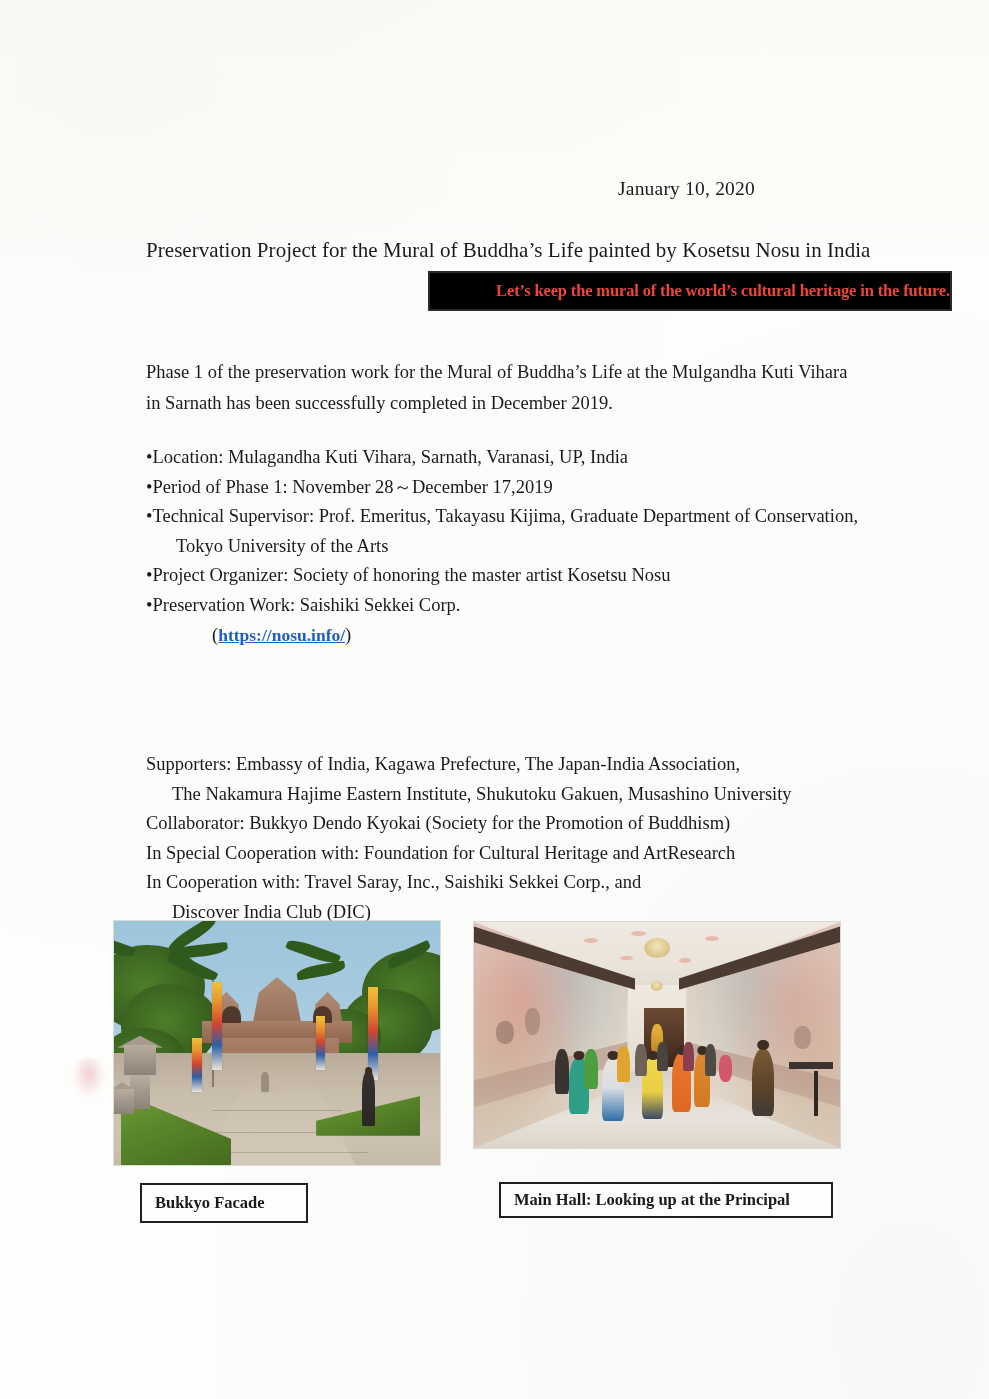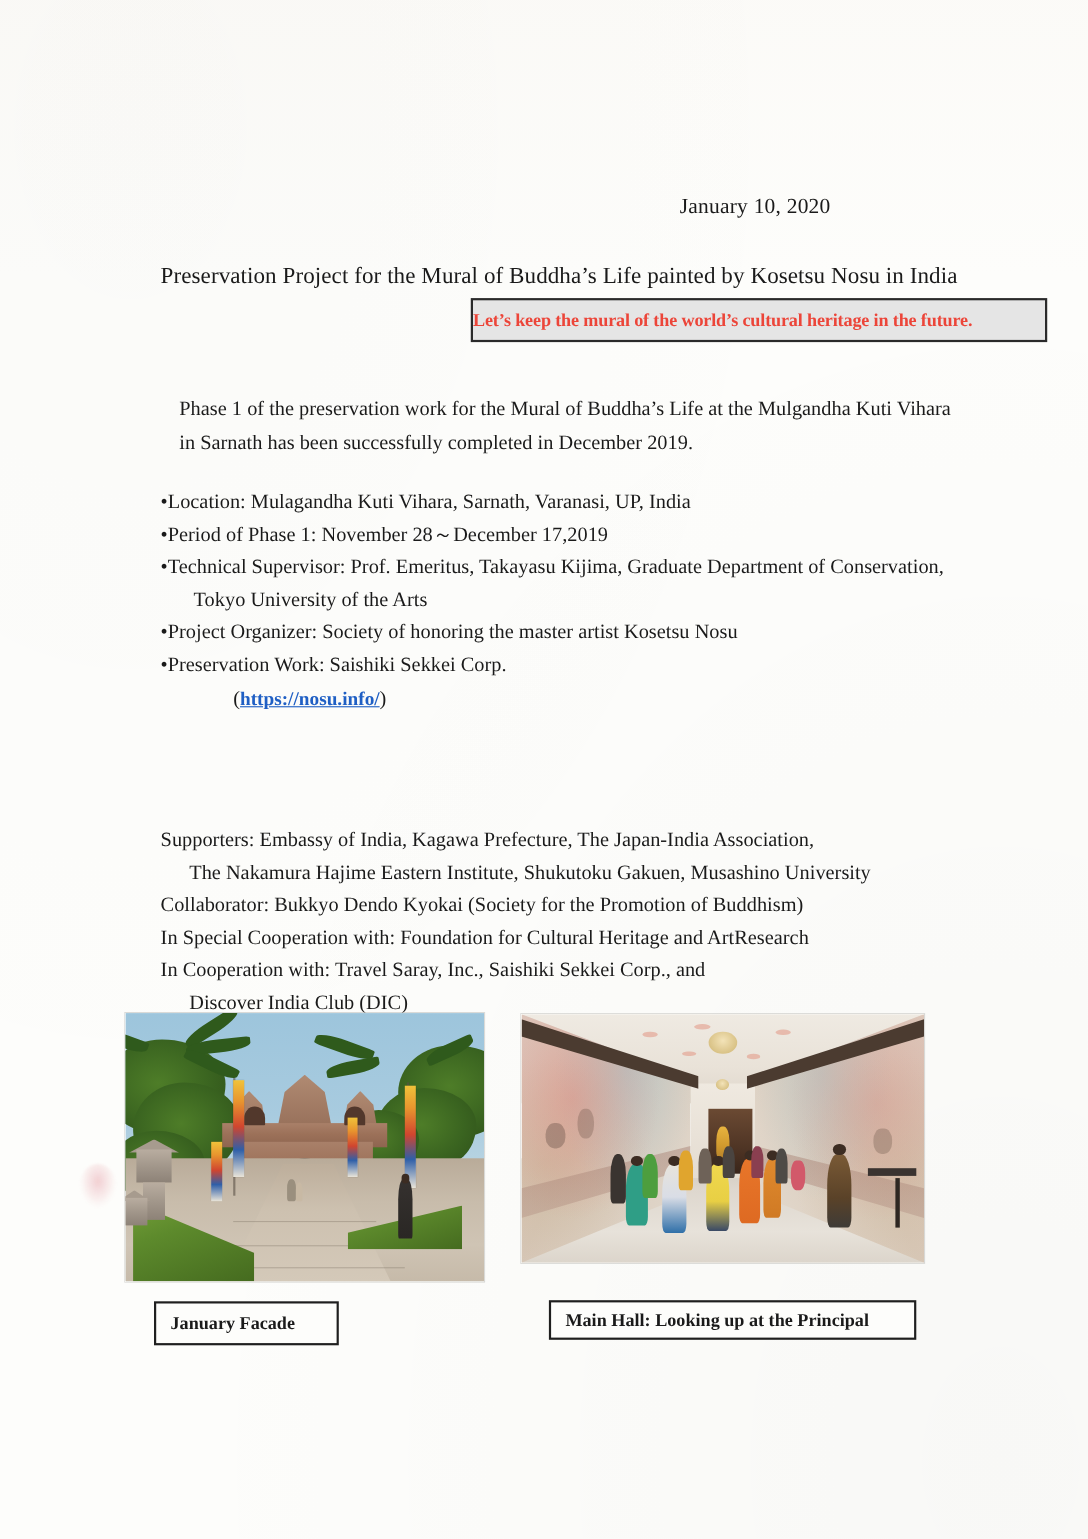--- a/index.html
+++ b/index.html
@@ -59,35 +59,35 @@
   .slogan-box {
     position: absolute;
     left: 428px;
     top: 271px;
     width: 524px;
     height: 40px;
     border: 2px solid #2a2a2a;
     box-sizing: border-box;
     display: flex;
     align-items: center;
-    justify-content: flex-start;
-    background: #e5e5e5;
+    justify-content: flex-end;
+    background: #000000;
   }
   .slogan-text {
     color: #ec4539;
     font-weight: bold;
     font-size: 16.5px;
     font-family: "Liberation Serif", "DejaVu Serif", serif;
     letter-spacing: -0.15px;
     white-space: nowrap;
   }
 
   .intro {
     position: absolute;
-    left: 163px;
+    left: 146px;
     top: 357px;
     width: 720px;
     font-size: 18.5px;
     line-height: 31px;
   }
 
   .bullets {
     position: absolute;
     left: 146px;
     top: 443px;
@@ -393,21 +393,21 @@
     <div class="lantern-cap" style="left:-2%; top:66%; width:9%; height:4%;"></div>
     <div class="lantern" style="left:0%; top:69%; width:6%; height:10%;"></div>
 
     <div class="figure" style="left:45%; top:62%; width:2.4%; height:8%; background:#9a8f7e;"></div>
     <div class="figure" style="left:47.5%; top:63%; width:2%; height:7%; background:#c8b9a4;"></div>
     <div class="figure" style="left:76%; top:62%; width:4.2%; height:22%; background:linear-gradient(180deg,#35312f 0%,#2a2724 100%); border-radius:34% 34% 8% 8%;"></div>
     <div class="v-head" style="left:78.1%; top:60%; width:2.4%; height:3.4%;"></div>
   </div>
 
   <div class="photo-caption-box" id="caption-temple">
-    <span class="caption-text">January Facade</span>
+    <span class="caption-text">Bukkyo Facade</span>
   </div>
 
   <div class="photo" id="photo-hall">
     <div class="hall-ceiling"></div>
     <div class="hall-floor"></div>
     <div class="hall-back"></div>
 
     <div class="mural-wall-left"></div>
     <div class="mural-wall-right"></div>
     <div class="wall-dado-l"></div>

